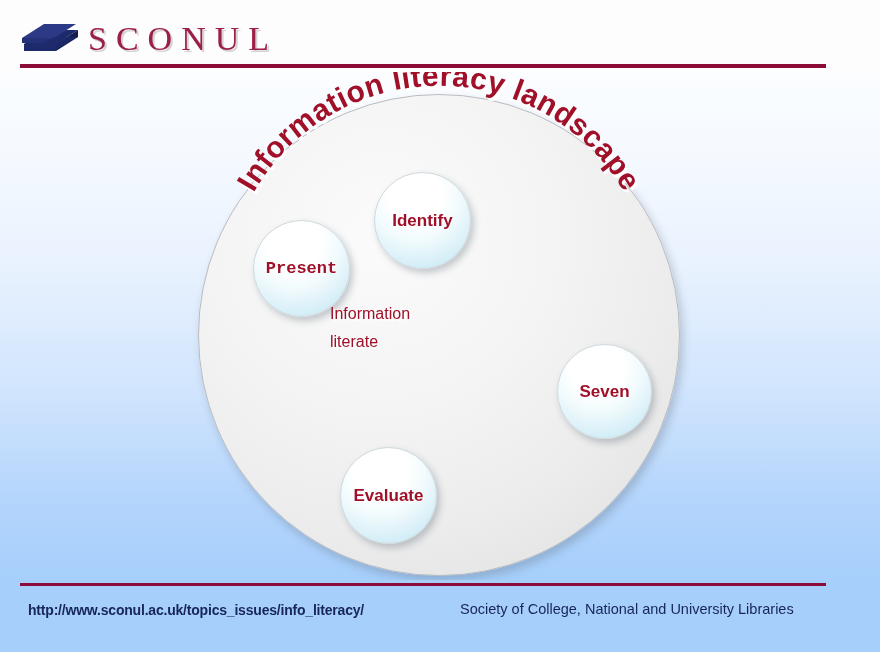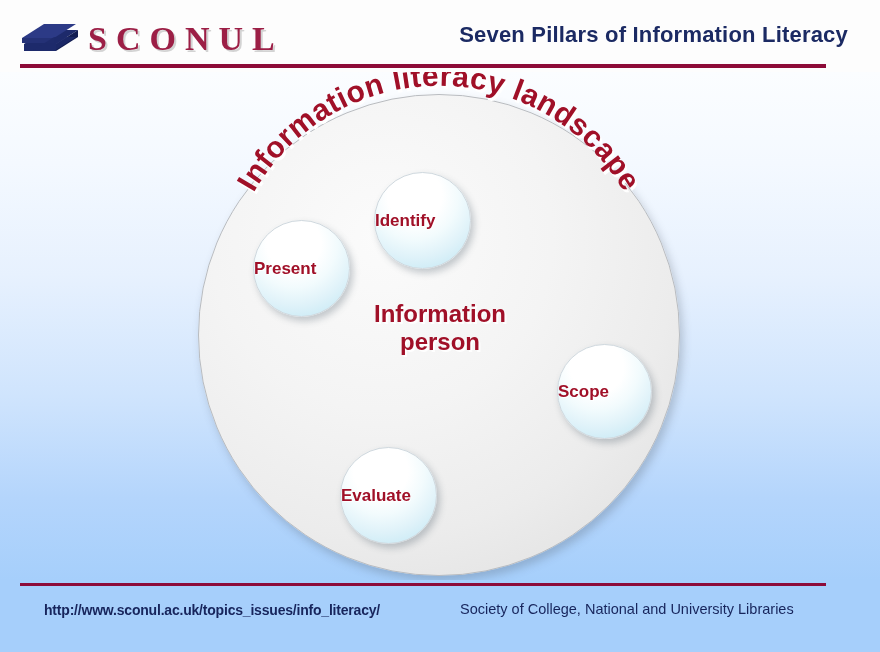--- a/index.html
+++ b/index.html
@@ -37,21 +37,21 @@
     top: 18px;
     width: 62px;
     height: 40px;
   }
   .wordmark {
     position: absolute;
     left: 88px;
     top: 19px;
     font-family: "Liberation Serif", serif;
     font-size: 34px;
-    font-weight: 700;
+    font-weight: 400;
     letter-spacing: 9px;
     color: #9c1f46;
     text-shadow: 2px 2px 0 rgba(160,160,160,0.45);
     line-height: 40px;
   }
   .slide-title {
     position: absolute;
     right: 32px;
     top: 22px;
     font-size: 22px;
@@ -142,40 +142,39 @@
         #ffffff 30%,
         #f2fbfd 48%,
         #dff2f9 68%,
         #c9eaf5 88%,
         #bfe6f3 100%);
     border: 1px solid #cfd8de;
     box-shadow: 3px 4px 7px rgba(70,85,100,0.30);
     box-sizing: border-box;
     display: flex;
     align-items: center;
-    justify-content: flex-start;
+    justify-content: center;
   }
   .bubble-label {
     font-size: 17px;
     font-weight: 700;
     color: #a01028;
     text-shadow: 1px 1px 0 rgba(255,255,255,0.85);
     white-space: nowrap;
     text-align: center;
   }
 
   
   .center-caption {
     position: absolute;
     left: 330px;
     top: 228px;
     width: 220px;
-    text-align: center;
-    font-size: 24px;
-    font-weight: 700;
+    font-size: 16px;
+    font-weight: 400;
     line-height: 28px;
     color: #a01028;
     text-shadow: 2px 2px 0 rgba(255,255,255,0.9);
     pointer-events: none;
   }
 
   
   .footer {
     position: absolute;
     left: 0;
@@ -194,21 +193,20 @@
   }
   .footer-url {
     position: absolute;
     left: 28px;
     top: 22px;
     font-size: 14px;
     font-weight: 700;
     color: #17255c;
     letter-spacing: -0.2px;
     white-space: nowrap;
-    margin-left: 16px;
   }
   .footer-org {
     position: absolute;
     left: 460px;
     top: 21px;
     font-size: 14.5px;
     font-weight: 400;
     color: #17255c;
     white-space: nowrap;
     text-align: center;
@@ -227,21 +225,20 @@
         <polygon points="4,26 36,26 36,33 4,33" fill="#1d2a6b"></polygon>
         <polygon points="36,26 58,12 58,19 36,33" fill="#121d52"></polygon>
         <polygon points="2,20 24,6 56,6 34,20" fill="#2c3a86"></polygon>
         <polygon points="2,20 34,20 34,25 2,25" fill="#243176"></polygon>
         <polygon points="12,33 34,19 56,19 34,33" fill="#1d2a6b" opacity="0.85"></polygon>
       </svg>
     </div>
 
     <div class="wordmark">SCONUL</div>
 
-    <div class="slide-title">Seven Pillars of Information Literacy</div>
 
     <div class="rule-top"></div>
   </div>
 
   <div class="canvas">
 
     <div class="landscape-disc"></div>
 
     <div class="arc-caption">
       <svg width="482" height="200" viewBox="0 0 482 200">
@@ -257,36 +254,36 @@
         </text>
       </svg>
     </div>
 
     <div class="bubble" style="left:374px; top:100px; width:97px; height:97px;">
       <span class="bubble-label">Identify</span>
     </div>
 
 
     <div class="bubble" style="left:557px; top:272px; width:95px; height:95px;">
-      <span class="bubble-label">Scope</span>
+      <span class="bubble-label">Seven</span>
     </div>
 
 
     <div class="bubble" style="left:340px; top:375px; width:97px; height:97px;">
       <span class="bubble-label">Evaluate</span>
     </div>
 
 
-    <div class="bubble" style="left:253px; top:148px; width:97px; height:97px;">
+    <div class="bubble" style="left:253px; top:148px; width:97px; height:97px;font-family:Liberation Mono, monospace;">
       <span class="bubble-label">Present</span>
     </div>
 
     <div class="center-caption">
       <div>Information</div>
-      <div>person</div>
+      <div>literate</div>
     </div>
 
   </div>
 
   <div class="footer">
     <div class="rule-bottom"></div>
     <div class="footer-url">http://www.sconul.ac.uk/topics_issues/info_literacy/</div>
     <div class="footer-org">Society of College, National and University Libraries</div>
   </div>
 

